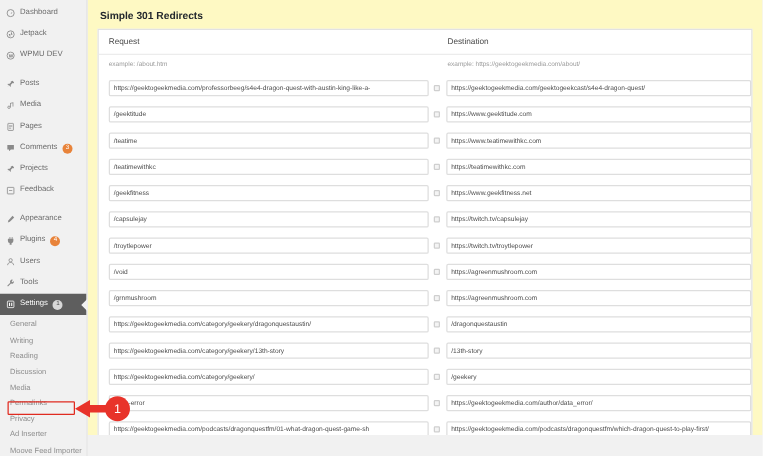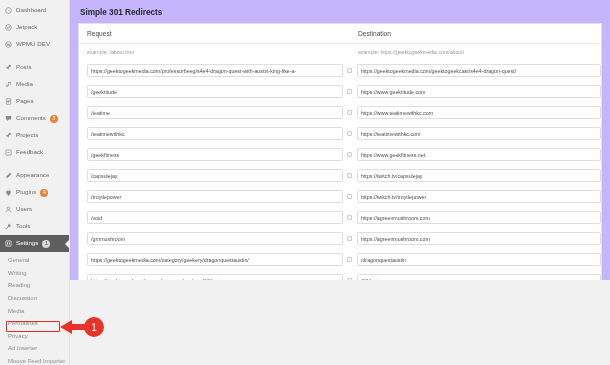--- a/index.html
+++ b/index.html
@@ -79,22 +79,22 @@
     position: absolute;
     border: 1px solid #e02b20;
     border-radius: 1px;
     pointer-events: none;
   }
   .callout-arrow { position: absolute; pointer-events: none; }
 
   
   .main {
     flex: 1 1 auto;
-    height: 280px;
-    background: #c4b5fd;
+    height: 348px;
+    background: #fef9c3;
     padding: 6px 0 0 8px;
     overflow: hidden;
   }
   .page-title {
     font-size: 8.2px;
     font-weight: bold;
     color: #23282d;
     padding: 2px 0 6px 2px;
   }
   .panel {

